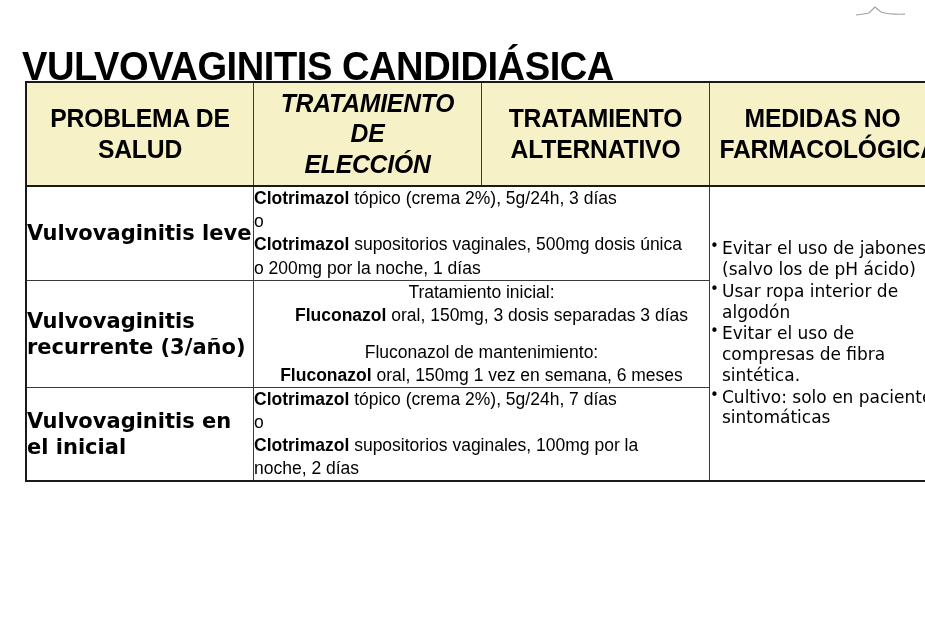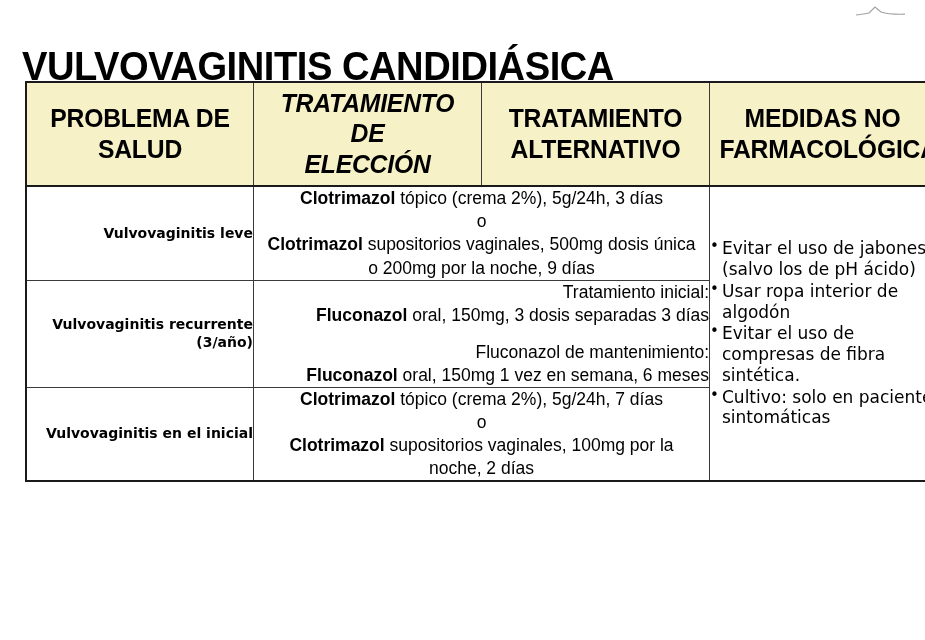--- a/index.html
+++ b/index.html
@@ -76,36 +76,36 @@
   tr.head td .hl { display: block; transform: scaleX(0.95); }
 
   
   .c1 { width: 218px; }
   .c2 { width: 219px; font-style: italic; }
   .c3 { width: 219px; }
   .c4 { width: 217px; }
 
   
   td.problem {
-    text-align: right;
+    text-align: left;
     font-weight: bold;
-    font-size: 14px;
+    font-size: 21px;
     line-height: 1.25;
     padding: 4px 8px;
   }
 
   
   td.treat {
     font-family: "Liberation Sans", sans-serif;
     font-size: 17.5px;
     line-height: 1.32;
     padding: 5px 7px;
   }
-  td.treat.ctr { text-align: center; }
-  td.treat.lft { text-align: right; }
+  td.treat.ctr { text-align: left; }
+  td.treat.lft { text-align: center; }
   td.treat .ln { display: block; white-space: nowrap; }
   td.treat .ln.wrap { white-space: normal; }
   td.treat .ind { padding-left: 20px; }
   td.treat .gap { display: block; height: 14px; }
   td.treat b { font-weight: bold; }
 
   
   td.measures {
     vertical-align: middle;
     padding: 0 4px 0 8px;
@@ -160,21 +160,21 @@
           <span class="hl">FARMACOLÓGICAS</span>
         </td>
       </tr>
 
       <tr>
         <td class="problem">Vulvovaginitis leve</td>
         <td class="treat ctr" colspan="2">
             <span class="ln"><b>Clotrimazol</b> tópico (crema 2%), 5g/24h, 3 días</span>
             <span class="ln">o</span>
             <span class="ln"><b>Clotrimazol</b> supositorios vaginales, 500mg dosis única</span>
-            <span class="ln">o 200mg por la noche, 9 días</span>
+            <span class="ln">o 200mg por la noche, 1 días</span>
           </td>
         <td class="measures" rowspan="3">
           <ul class="meas">
               <li>Evitar el uso de jabones (salvo los de pH ácido)</li>
               <li>Usar ropa interior de algodón</li>
               <li>Evitar el uso de compresas de fibra sintética.</li>
               <li>Cultivo: solo en paciente sintomáticas</li>
             </ul>
         </td>
       </tr>

